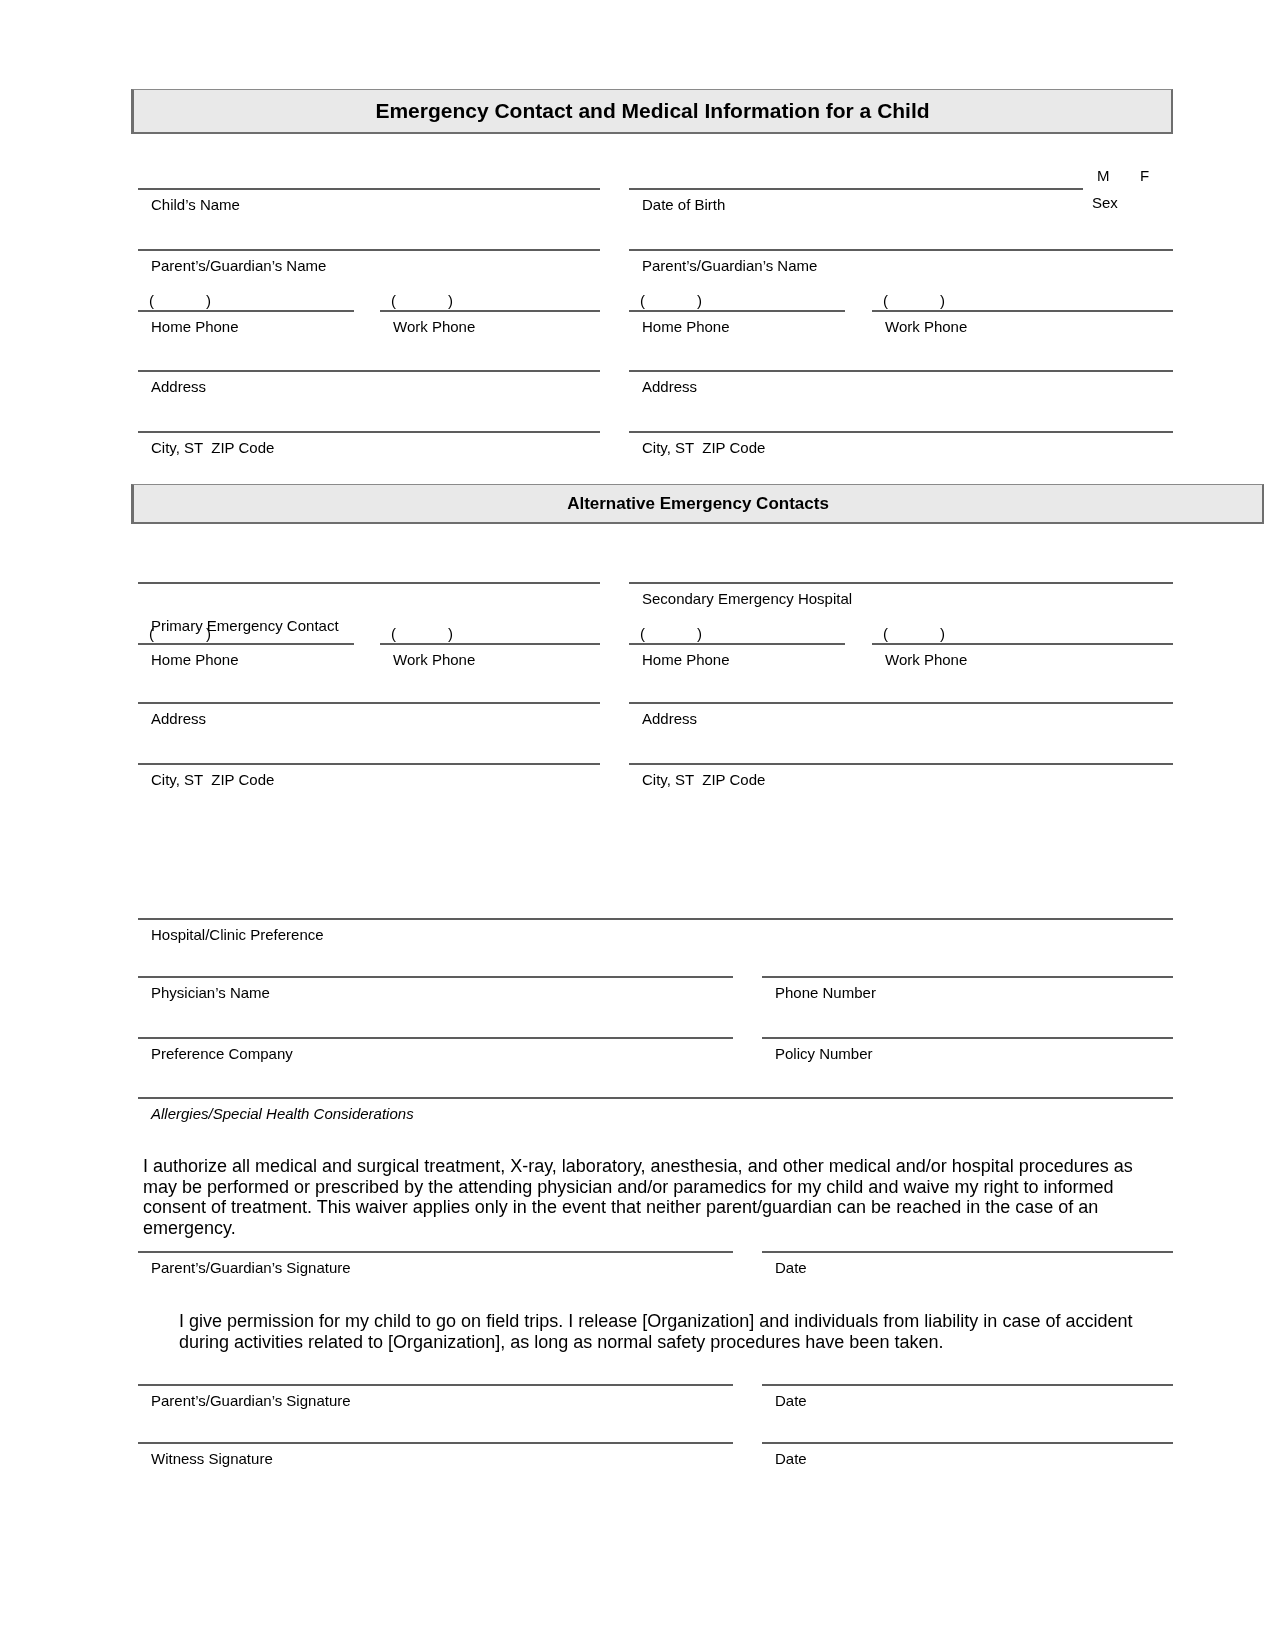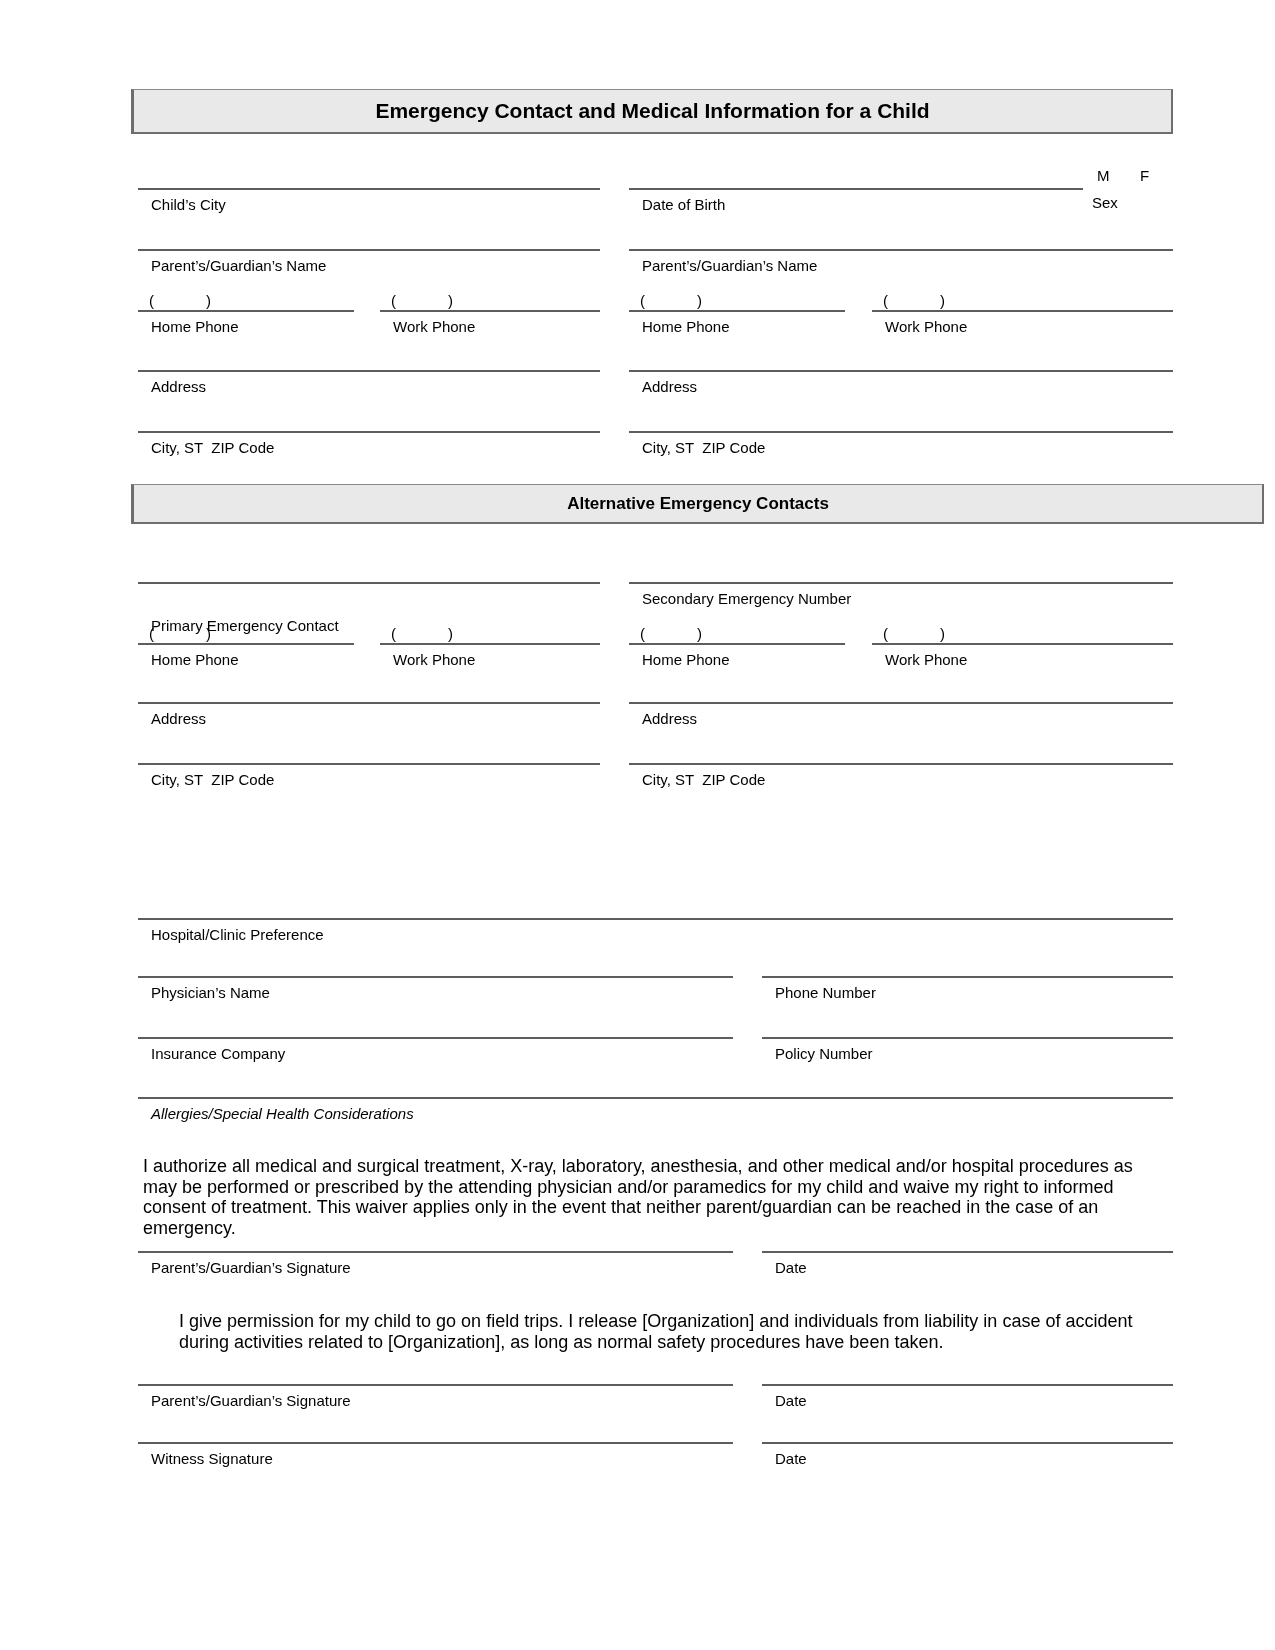--- a/index.html
+++ b/index.html
@@ -52,21 +52,21 @@
 </head>
 <body>
 
 <div class="page">
 
   <div class="bar title-bar">
     <span>Emergency Contact and Medical Information for a Child</span>
   </div>
 
   <div class="fline" style="left:138px;top:188px;width:462px;"></div>
-  <div class="flabel" style="left:151px;top:195px;">Child’s City</div>
+  <div class="flabel" style="left:151px;top:195px;">Child’s Name</div>
   <div class="fline" style="left:629px;top:188px;width:454px;"></div>
   <div class="flabel" style="left:642px;top:195px;">Date of Birth</div>
   <div class="sexopt" style="left:1097px;top:168px;">M</div>
   <div class="sexopt" style="left:1140px;top:168px;">F</div>
   <div class="flabel" style="left:1092px;top:193px;">Sex</div>
 
   <div class="fline" style="left:138px;top:249px;width:462px;"></div>
   <div class="flabel" style="left:151px;top:256px;">Parent’s/Guardian’s Name</div>
   <div class="fline" style="left:629px;top:249px;width:544px;"></div>
   <div class="flabel" style="left:642px;top:256px;">Parent’s/Guardian’s Name</div>
@@ -98,21 +98,21 @@
   <div class="fline" style="left:629px;top:431px;width:544px;"></div>
   <div class="flabel" style="left:642px;top:438px;">City, ST  ZIP Code</div>
 
   <div class="bar sec-bar" style="left:131px;top:484px;width:1133px;height:40px;line-height:37px;">
     <span>Alternative Emergency Contacts</span>
   </div>
 
   <div class="fline" style="left:138px;top:582px;width:462px;"></div>
   <div class="flabel" style="left:151px;top:616px;">Primary Emergency Contact</div>
   <div class="fline" style="left:629px;top:582px;width:544px;"></div>
-  <div class="flabel" style="left:642px;top:589px;">Secondary Emergency Number</div>
+  <div class="flabel" style="left:642px;top:589px;">Secondary Emergency Hospital</div>
 
   <div class="fline" style="left:138px;top:643px;width:216px;"></div>
   <div class="fline" style="left:380px;top:643px;width:220px;"></div>
   <div class="fline" style="left:629px;top:643px;width:216px;"></div>
   <div class="fline" style="left:872px;top:643px;width:301px;"></div>
   <span class="paren" style="left:149px;top:625px;">(</span>
   <span class="paren" style="left:206px;top:625px;">)</span>
   <span class="paren" style="left:391px;top:625px;">(</span>
   <span class="paren" style="left:448px;top:625px;">)</span>
   <span class="paren" style="left:640px;top:625px;">(</span>
@@ -137,21 +137,21 @@
 
   <div class="fline" style="left:138px;top:918px;width:1035px;"></div>
   <div class="flabel" style="left:151px;top:925px;">Hospital/Clinic Preference</div>
 
   <div class="fline" style="left:138px;top:976px;width:595px;"></div>
   <div class="flabel" style="left:151px;top:983px;">Physician’s Name</div>
   <div class="fline" style="left:762px;top:976px;width:411px;"></div>
   <div class="flabel" style="left:775px;top:983px;">Phone Number</div>
 
   <div class="fline" style="left:138px;top:1037px;width:595px;"></div>
-  <div class="flabel" style="left:151px;top:1044px;">Insurance Company</div>
+  <div class="flabel" style="left:151px;top:1044px;">Preference Company</div>
   <div class="fline" style="left:762px;top:1037px;width:411px;"></div>
   <div class="flabel" style="left:775px;top:1044px;">Policy Number</div>
 
   <div class="fline" style="left:138px;top:1097px;width:1035px;"></div>
   <div class="flabel" style="left:151px;top:1104px;font-style:italic;">Allergies/Special Health Considerations</div>
 
   <div class="para" style="top:1156px;">I authorize all medical and surgical treatment, X-ray, laboratory, anesthesia, and other medical and/or hospital procedures as may be performed or prescribed by the attending physician and/or paramedics for my child and waive my right to informed consent of treatment. This waiver applies only in the event that neither parent/guardian can be reached in the case of an emergency.</div>
 
   <div class="fline" style="left:138px;top:1251px;width:595px;"></div>
   <div class="flabel" style="left:151px;top:1258px;">Parent’s/Guardian’s Signature</div>

